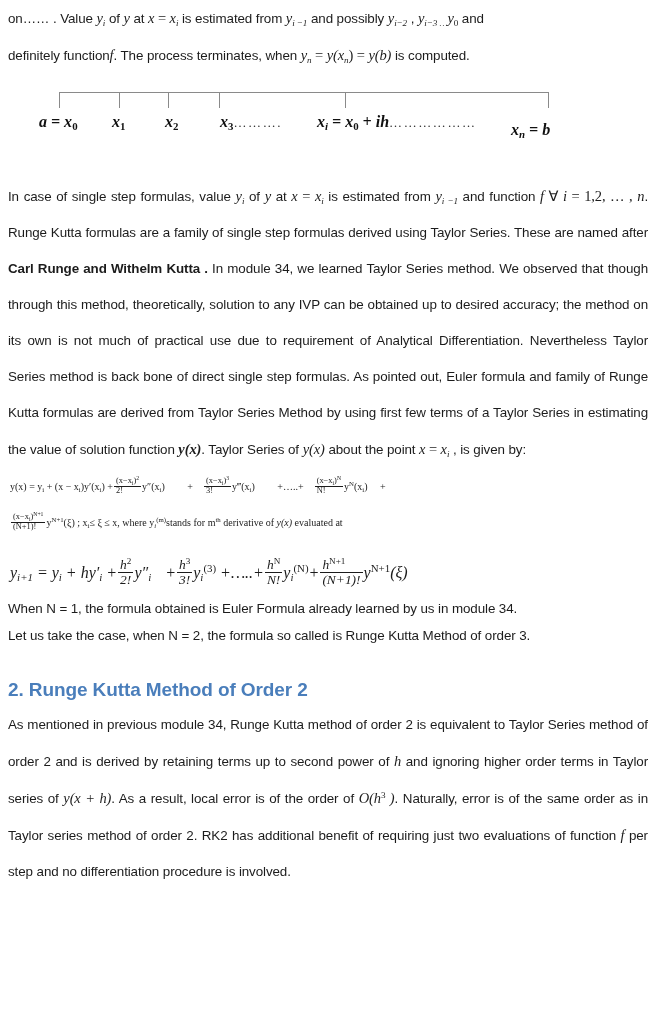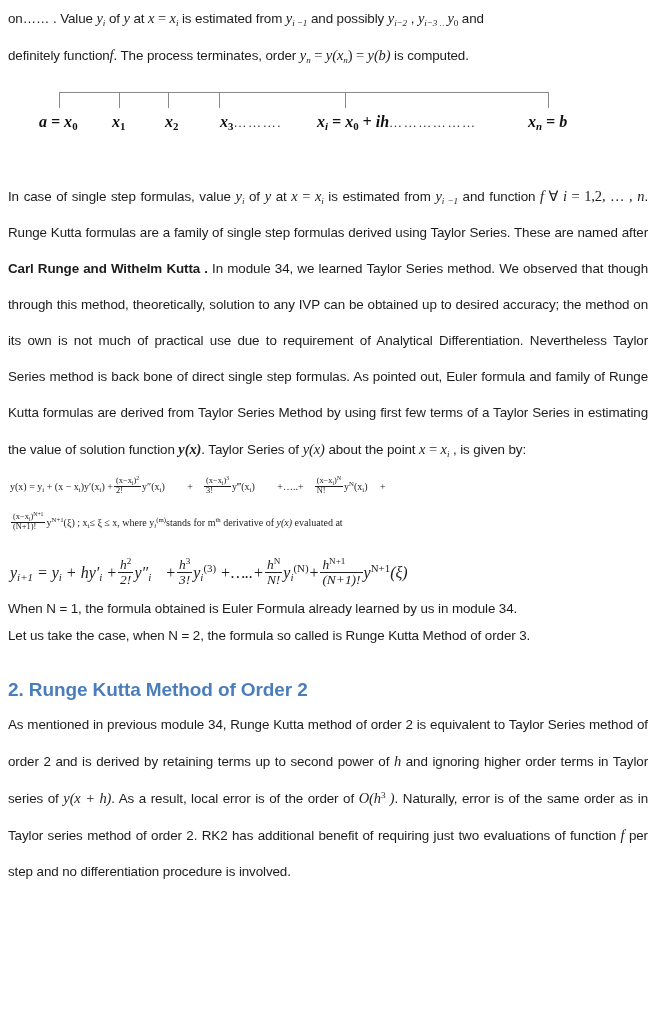--- a/index.html
+++ b/index.html
@@ -164,21 +164,21 @@
 </head>
 <body>
 
 <div class="page">
 
   <p class="body-text nojust">
     <span>on…… . Value </span><span class="mi">y</span><sub class="ms">i</sub><span> of </span><span class="mi">y</span><span> at </span><span class="mi">x</span><span class="mu"> = </span><span class="mi">x</span><sub class="ms">i</sub><span> is estimated from </span><span class="mi">y</span><sub class="ms">i −1</sub><span> and possibly </span><span class="mi">y</span><sub class="ms">i−2</sub><span> , </span><span class="mi">y</span><sub class="ms">i−3 …</sub><span class="mi">y</span><sub class="mn">0</sub><span> and</span>
   </p>
 
   <p class="body-text nojust">
-    <span>definitely function</span><span class="mi">f</span><span>. The process terminates, order </span><span class="mi">y</span><sub class="ms">n</sub><span class="mu"> = </span><span class="mi">y(x</span><sub class="ms">n</sub><span class="mu">) = </span><span class="mi">y(b)</span><span> is computed.</span>
+    <span>definitely function</span><span class="mi">f</span><span>. The process terminates, when </span><span class="mi">y</span><sub class="ms">n</sub><span class="mu"> = </span><span class="mi">y(x</span><sub class="ms">n</sub><span class="mu">) = </span><span class="mi">y(b)</span><span> is computed.</span>
   </p>
 
   <div class="diagram">
     <div class="axis-line"></div>
     <div class="tick" style="left:51px;"></div>
     <div class="tick" style="left:111px;"></div>
     <div class="tick" style="left:160px;"></div>
     <div class="tick" style="left:211px;"></div>
     <div class="tick" style="left:337px;"></div>
     <div class="tick" style="left:540px;"></div>
@@ -187,21 +187,21 @@
       <span class="lbl" style="left:31px;"><span>a = x</span><sub class="mn">0</sub></span>
 
       <span class="lbl" style="left:104px;"><span>x</span><sub class="mn">1</sub></span>
 
       <span class="lbl" style="left:157px;"><span>x</span><sub class="mn">2</sub></span>
 
       <span class="lbl" style="left:212px;"><span>x</span><sub class="mn">3</sub><span class="dots">……….</span></span>
 
       <span class="lbl" style="left:309px;"><span>x</span><sub class="ms">i</sub><span> = x</span><sub class="mn">0</sub><span> + ih</span><span class="dots">………………</span></span>
 
-      <span class="lbl" style="left:520px;"><span>x</span><sub class="ms">n</sub><span> = b</span></span>
+      <span class="lbl" style="left:503px;margin-top:8px;"><span>x</span><sub class="ms">n</sub><span> = b</span></span>
     </div>
   </div>
 
   <div class="spacer-18"></div>
 
   <p class="body-text">
     <span>In case of single step formulas, value </span><span class="mi">y</span><sub class="ms">i</sub><span> of </span><span class="mi">y</span><span> at </span><span class="mi">x</span><span class="mu"> = </span><span class="mi">x</span><sub class="ms">i</sub><span>  is estimated from </span><span class="mi">y</span><sub class="ms">i −1</sub><span> and function </span><span class="mi">f</span><span class="mu"> ∀ </span><span class="mi">i</span><span class="mu"> = 1,2, … , </span><span class="mi">n</span><span>.  Runge Kutta formulas are a family of single step formulas derived using Taylor Series. These are named after </span><span class="bold">Carl Runge and Withelm Kutta .</span><span> In module 34, we learned Taylor Series method. We observed that though through this method, theoretically, solution to any IVP can be obtained up to desired accuracy; the method on its own is not much of practical use due to requirement of Analytical Differentiation. Nevertheless Taylor Series method is back bone of direct single step formulas. As pointed out, Euler formula and family of Runge Kutta formulas are derived from Taylor Series Method by using first few terms of a Taylor Series in estimating the value of solution function </span><span class="mi-b">y(x)</span><span>. Taylor Series of </span><span class="mi">y(x)</span><span> about the point </span><span class="mi">x</span><span class="mu"> = </span><span class="mi">x</span><sub class="ms">i</sub><span> , is given by:</span>
   </p>
 
   <div class="eq eq-upright r1">

